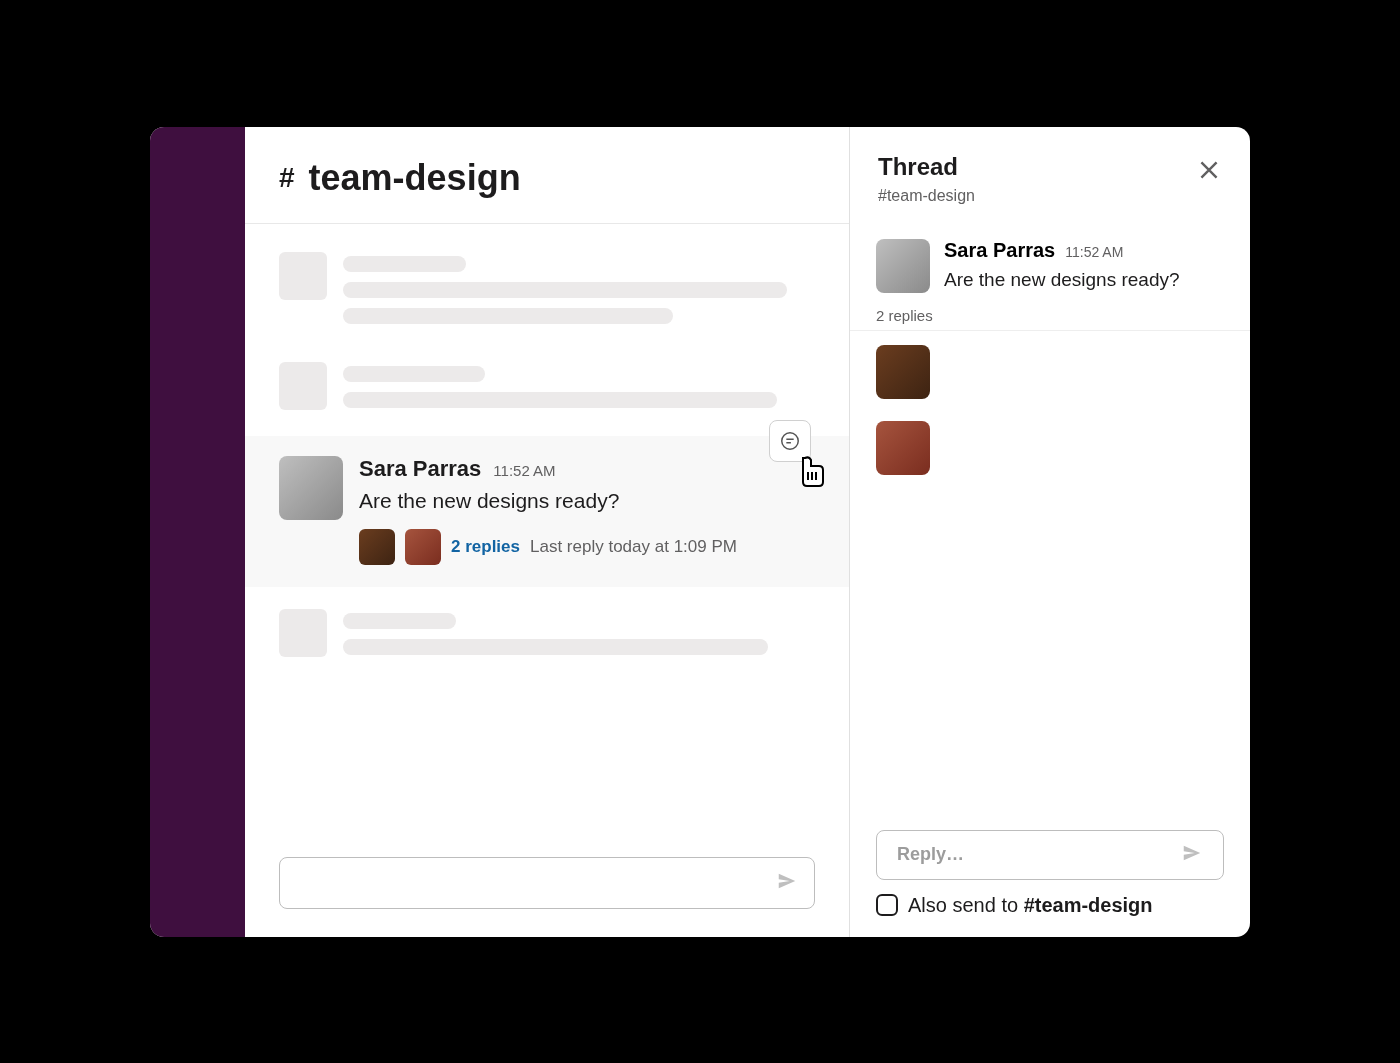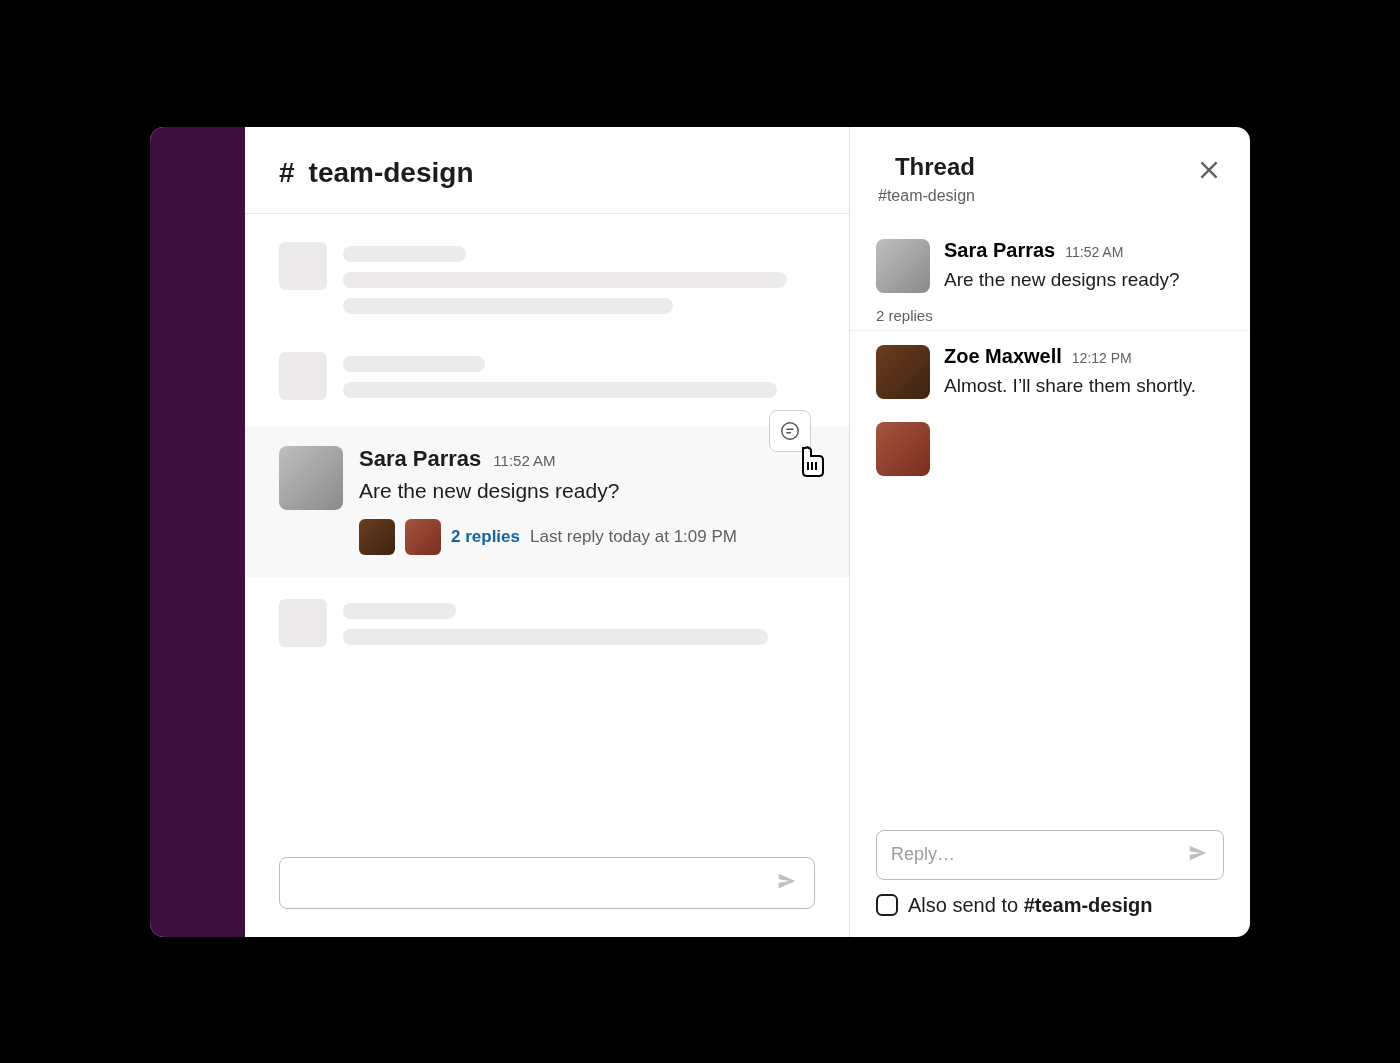--- a/index.html
+++ b/index.html
@@ -35,21 +35,21 @@
     min-width: 0;
   }
   .channel-header {
     padding: 30px 34px 24px;
     border-bottom: 1px solid #e8e8e8;
     display: flex;
     align-items: center;
     gap: 14px;
   }
   .hash { font-size: 28px; font-weight: 700; color: #1d1c1d; }
-  .channel-name { font-size: 28px; font-weight: 800; color: #1d1c1d; }
+  .channel-name { font-size: 36px; font-weight: 800; color: #1d1c1d; }
 
   .messages { flex: 1; padding: 18px 0 0; overflow: hidden; }
 
   .skeleton-msg { padding: 10px 34px 18px; display: flex; gap: 16px; }
   .sk-av { width: 48px; height: 48px; background: #eceaea; border-radius: 6px; flex-shrink: 0; }
   .sk-lines { flex: 1; padding-top: 4px; }
   .sk-line { height: 16px; background: #eceaea; border-radius: 8px; margin-bottom: 10px; }
 
   .real-msg {
     background: #f8f8f8;
@@ -104,41 +104,41 @@
   }
   .send-icon { color: #bfbfbf; }
 
   
   .thread {
     width: 400px; flex-shrink: 0;
     display: flex; flex-direction: column;
   }
   .thread-header {
     padding: 26px 28px 14px;
-    display: flex; align-items: flex-start; justify-content: space-between; text-align: right;
+    display: flex; align-items: flex-start; justify-content: space-between;
   }
   .thread-title { font-size: 24px; font-weight: 800; color: #1d1c1d; }
   .thread-sub { font-size: 16px; color: #616061; margin-top: 6px; }
   .close-btn { width: 26px; height: 26px; color: #616061; cursor: pointer; margin-top:4px;}
   .close-btn svg { width: 100%; height: 100%; stroke: currentColor; stroke-width: 2.2; }
 
   .thread-body { flex:1; padding: 6px 0 0; overflow: hidden; }
   .t-msg { padding: 14px 26px 8px; display:flex; gap: 14px; }
   .t-msg .avatar { width: 54px; height: 54px; }
   .t-head { display:flex; align-items: baseline; gap: 10px; margin-bottom: 4px; flex-wrap: wrap;}
   .t-author { font-weight: 800; font-size: 20px; }
   .t-time { font-size: 14px; color: #616061; }
   .t-text { font-size: 19px; line-height: 1.45; color:#1d1c1d; }
   .replies-divider {
     font-size: 15px; color: #616061; padding: 6px 26px 6px;
     border-bottom: 1px solid #eee;
   }
 
   .thread-compose { padding: 14px 26px 10px; }
-  .thread-compose .compose { height: 50px; justify-content: space-between; padding: 0 14px; }
+  .thread-compose .compose { height: 50px; justify-content: space-between; padding: 0 20px; font-weight: bold; }
   .reply-placeholder { color: #9c9c9c; font-size: 18px; }
 
   .also-send { padding: 4px 26px 20px; display:flex; align-items:center; gap: 10px; }
   .checkbox {
     width: 22px; height: 22px; border: 2px solid #1d1c1d; border-radius: 6px;
   }
   .also-label { font-size: 20px; color: #1d1c1d; }
   .also-label b { font-weight: 700; }
 </style>
 </head>
@@ -241,27 +241,20 @@
             <span class="t-time">11:52 AM</span>
           </div>
           <div class="t-text">Are the new designs ready?</div>
         </div>
       </div>
 
       <div class="replies-divider">2 replies</div>
 
       <div class="t-msg">
         <div class="avatar av-zoe"></div>
-        <div class="msg-body">
-          <div class="t-head">
-            <span class="t-author">Zoe Maxwell</span>
-            <span class="t-time">12:12 PM</span>
-          </div>
-          <div class="t-text">Almost. I’ll share them shortly.</div>
-        </div>
       </div>
 
       <div class="t-msg">
         <div class="avatar av-lee"></div>
       </div>
     </div>
 
     <div class="thread-compose">
       <div class="compose">
         <span class="reply-placeholder">Reply…</span>

